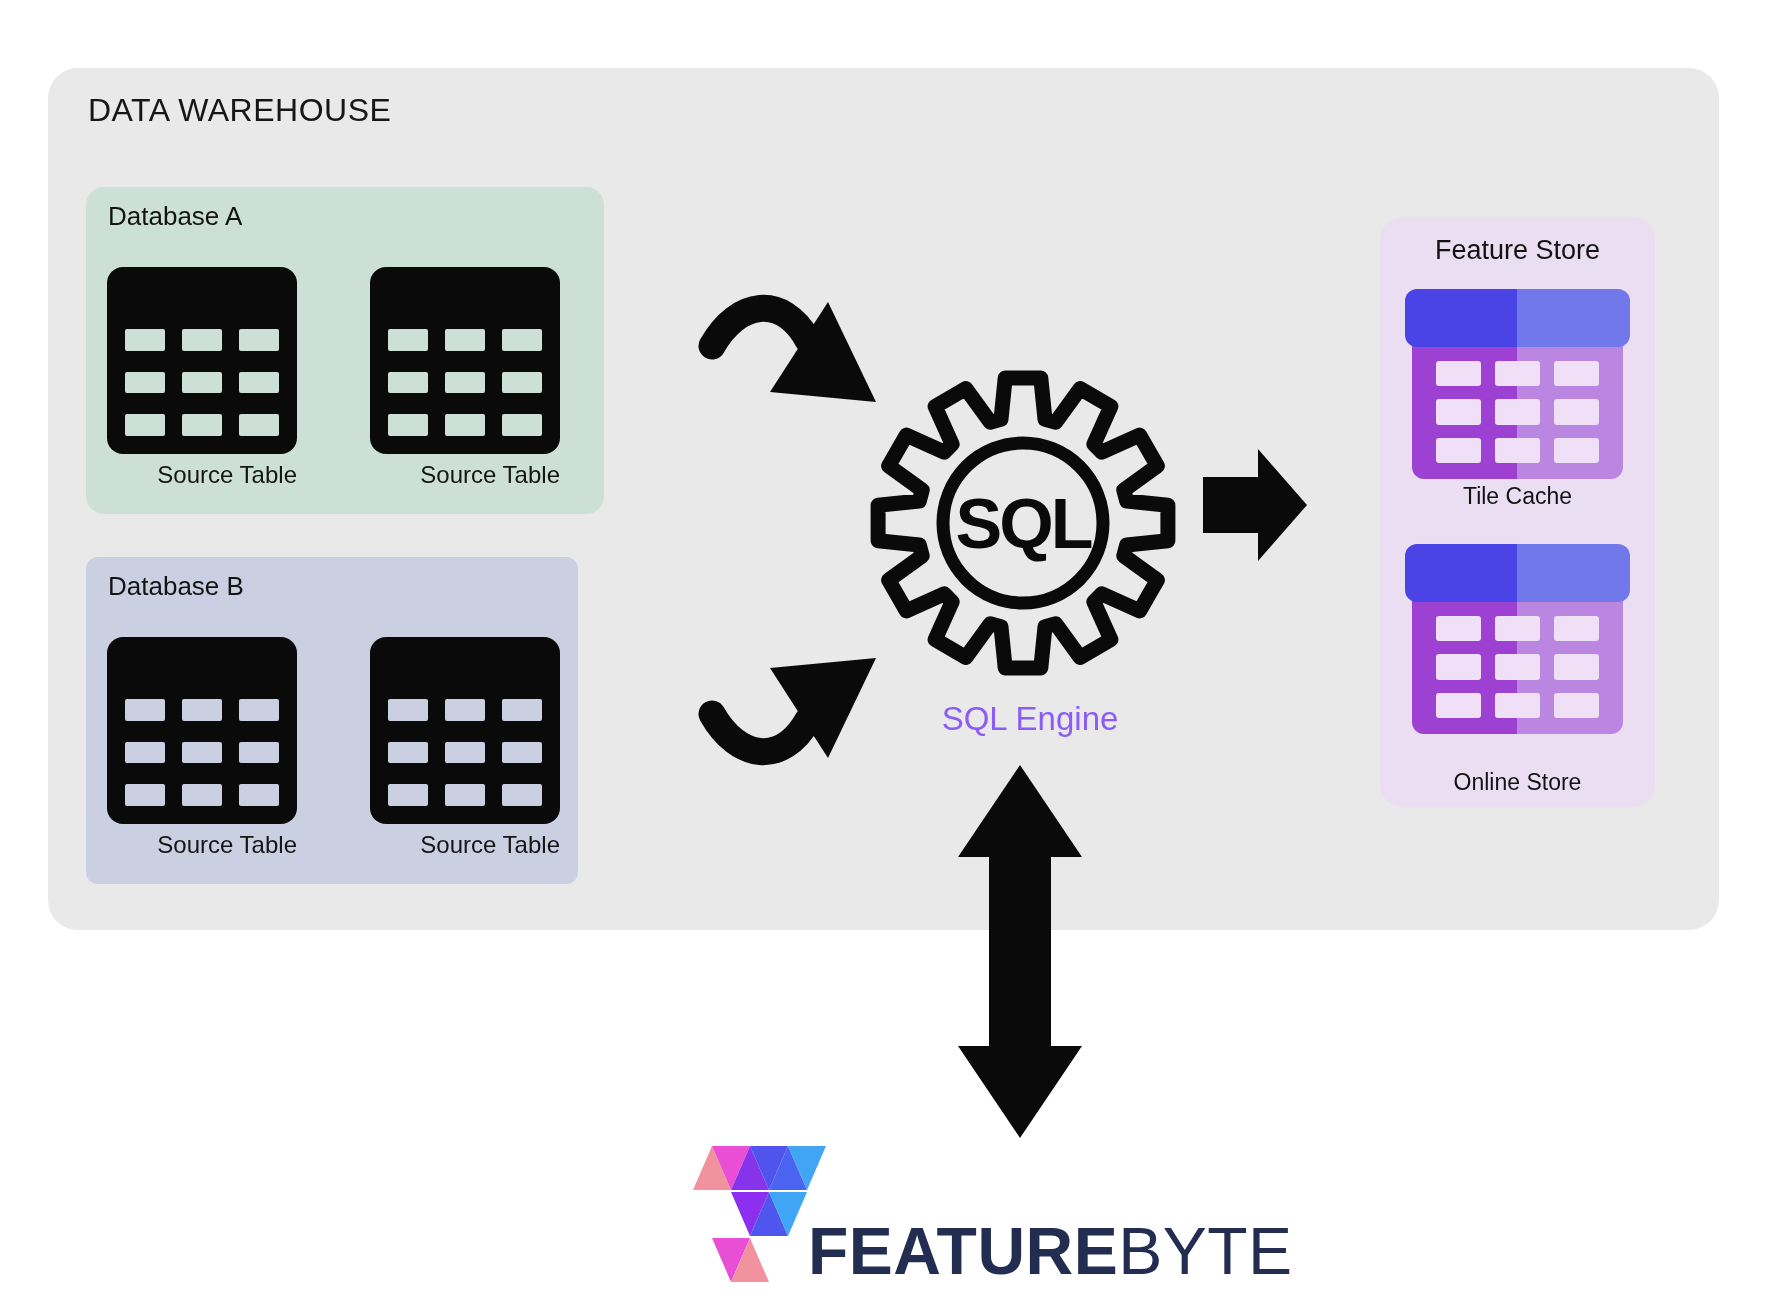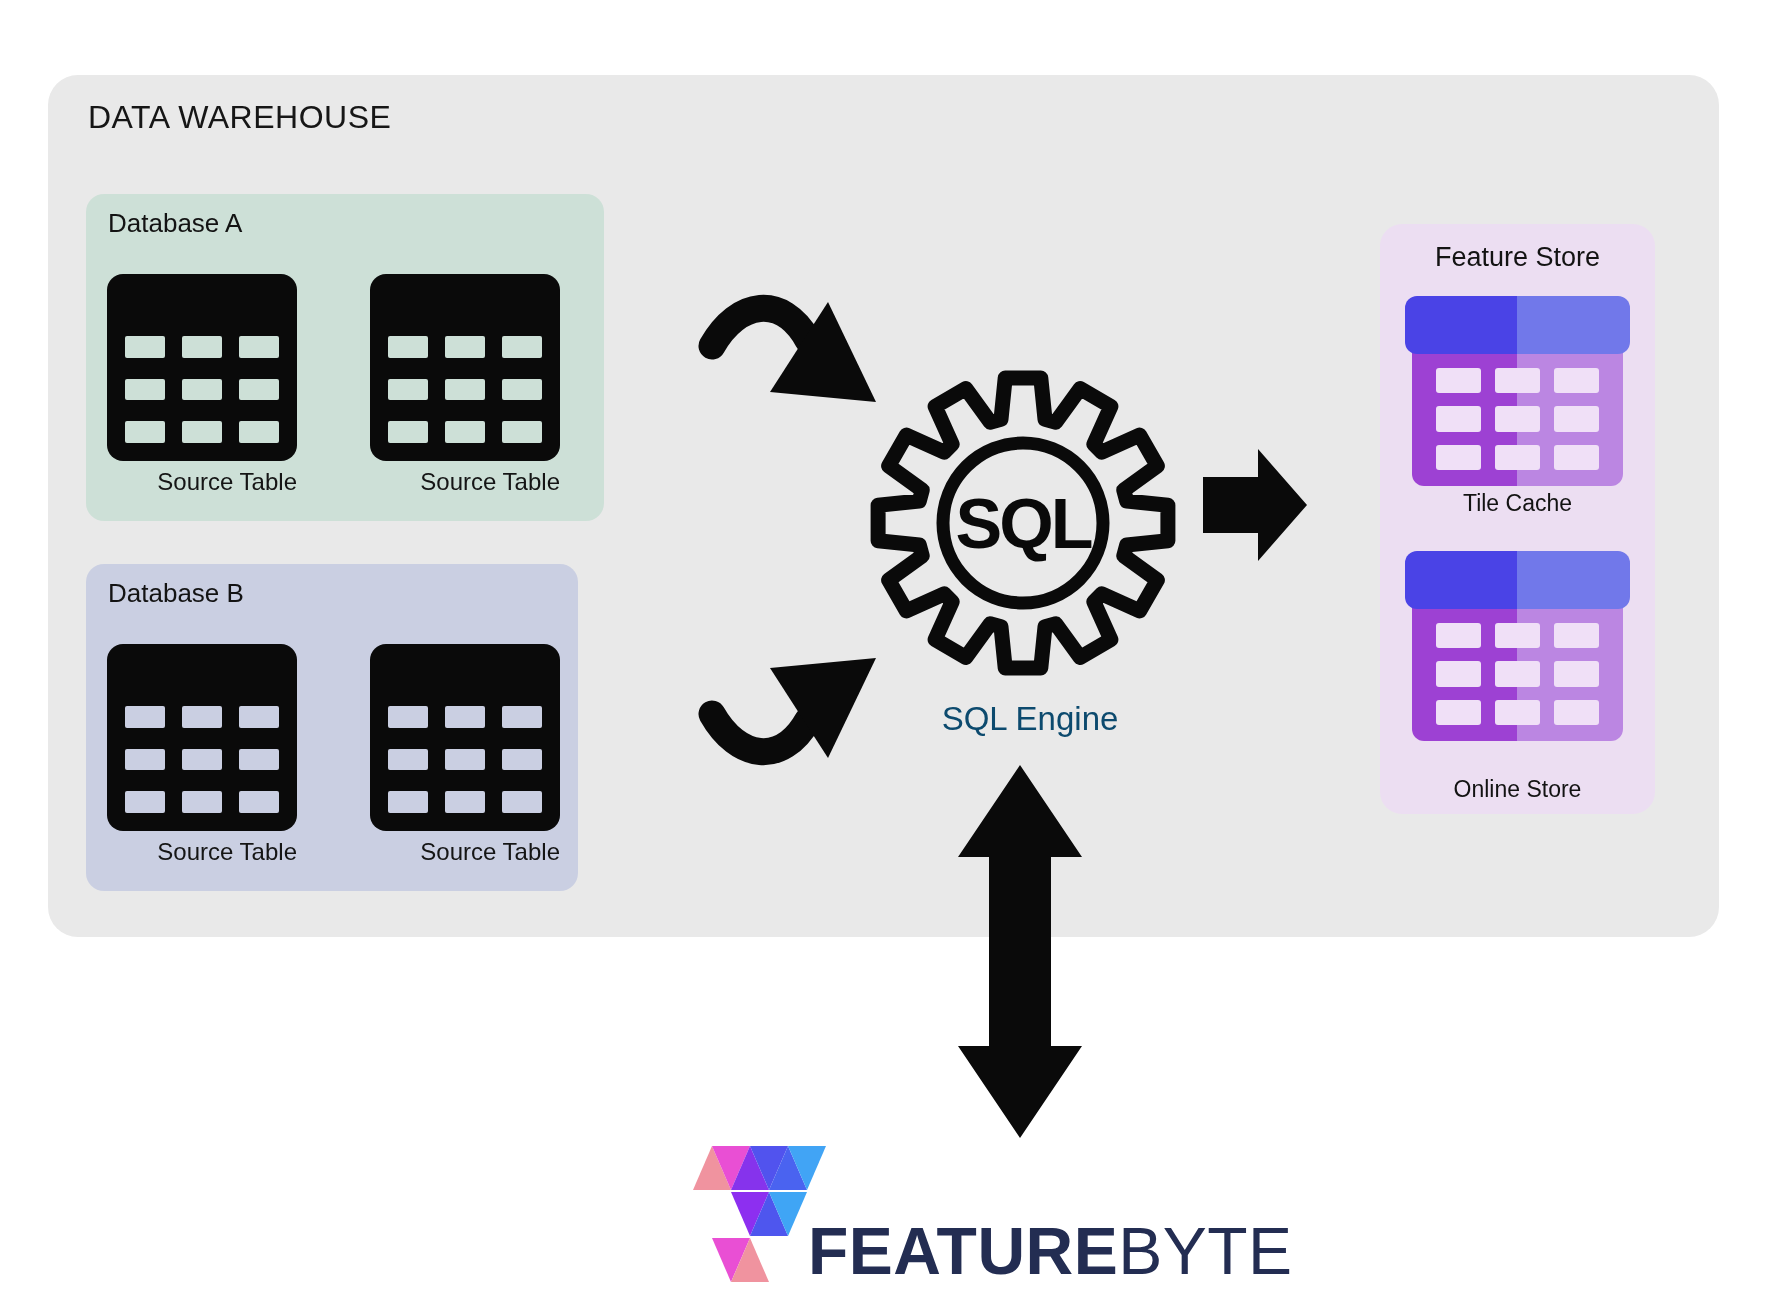--- a/index.html
+++ b/index.html
@@ -1,45 +1,45 @@
 <!DOCTYPE html>
 <html style="--panel-gray: #e9e9e9; --db-a-bg: #cde0d7; --db-b-bg: #cacfe2; --fs-bg: #ecdef2; --ink: #0a0a0a; --head-blue: #4a43e6; --head-blue-light: #7178ea; --body-purple: #9d41d3; --body-purple-light: #bb86e2; --cell-pink: #f0e0f7; --brand-navy: #232d52;"><head>
 <meta charset="utf-8">
 <style>
   html,body{margin:0;padding:0;background:#ffffff;}
   .canvas{
     position:relative;width:1769px;height:1305px;background:#ffffff;overflow:hidden;
     font-family:"Liberation Sans","DejaVu Sans",sans-serif;color:#141414;
   }
   
-  .warehouse{position:absolute;left:48px;top:75px;width:1671px;height:862px;
+  .warehouse{position:absolute;left:48px;top:68px;width:1671px;height:862px;
     background:var(--panel-gray);border-radius:30px;}
   .wh-title{position:absolute;left:40px;top:24px;font-size:32px;font-weight:500;
     letter-spacing:.5px;color:#161616;}
   
   .dbbox{position:absolute;left:38px;width:492px;height:327px;border-radius:18px;}
   .db-a{top:119px;background:var(--db-a-bg);padding-left:26px;}
-  .db-b{top:489px;background:var(--db-b-bg);}
+  .db-b{top:489px;background:var(--db-b-bg);border-radius:12px;}
   .db-title{position:absolute;left:22px;top:14px;font-size:26px;font-weight:500;color:#131313;}
   
   .src-table{position:absolute;top:80px;width:190px;height:187px;
     background:var(--ink);border-radius:16px;}
   .src-table.t1{left:21px;} .src-table.t2{left:284px;}
   .src-table .cells{position:absolute;left:18px;right:18px;top:62px;bottom:18px;
     display:grid;grid-template-columns:repeat(3,1fr);grid-template-rows:repeat(3,1fr);gap:21px 17px;}
   .cells i{display:block;border-radius:2px;}
   .db-a .cells i{background:var(--db-a-bg);}
   .db-b .cells i{background:var(--db-b-bg);}
   .tbl-caption{position:absolute;top:274px;width:190px;text-align:right;
     font-size:24px;font-weight:500;color:#151515;}
   .tbl-caption.c1{left:21px;} .tbl-caption.c2{left:284px;}
   
   .gear-svg{position:absolute;left:863px;top:363px;}
   .sql-engine-label{position:absolute;left:880px;top:700px;width:300px;text-align:center;
-    font-size:33px;font-weight:500;color:#0c4a6e;}
+    font-size:33px;font-weight:500;color:#8b5cf6;}
   
   .fstore{position:absolute;left:1332px;top:149px;width:275px;height:590px;
     background:var(--fs-bg);border-radius:22px;}
   .fs-title{position:absolute;top:18px;width:100%;text-align:center;
     font-size:27px;font-weight:500;color:#131313;}
   .fs-table{position:absolute;left:25px;width:225px;height:190px;}
   .fs-table.ft1{top:72px;} .fs-table.ft2{top:327px;}
   .fs-head{position:relative;z-index:2;height:58px;border-radius:12px;
     background:linear-gradient(90deg,var(--head-blue) 0 50%,var(--head-blue-light) 50% 100%);}
   .fs-body{position:relative;margin:-8px 7px 0;height:140px;border-radius:0 0 12px 12px;

